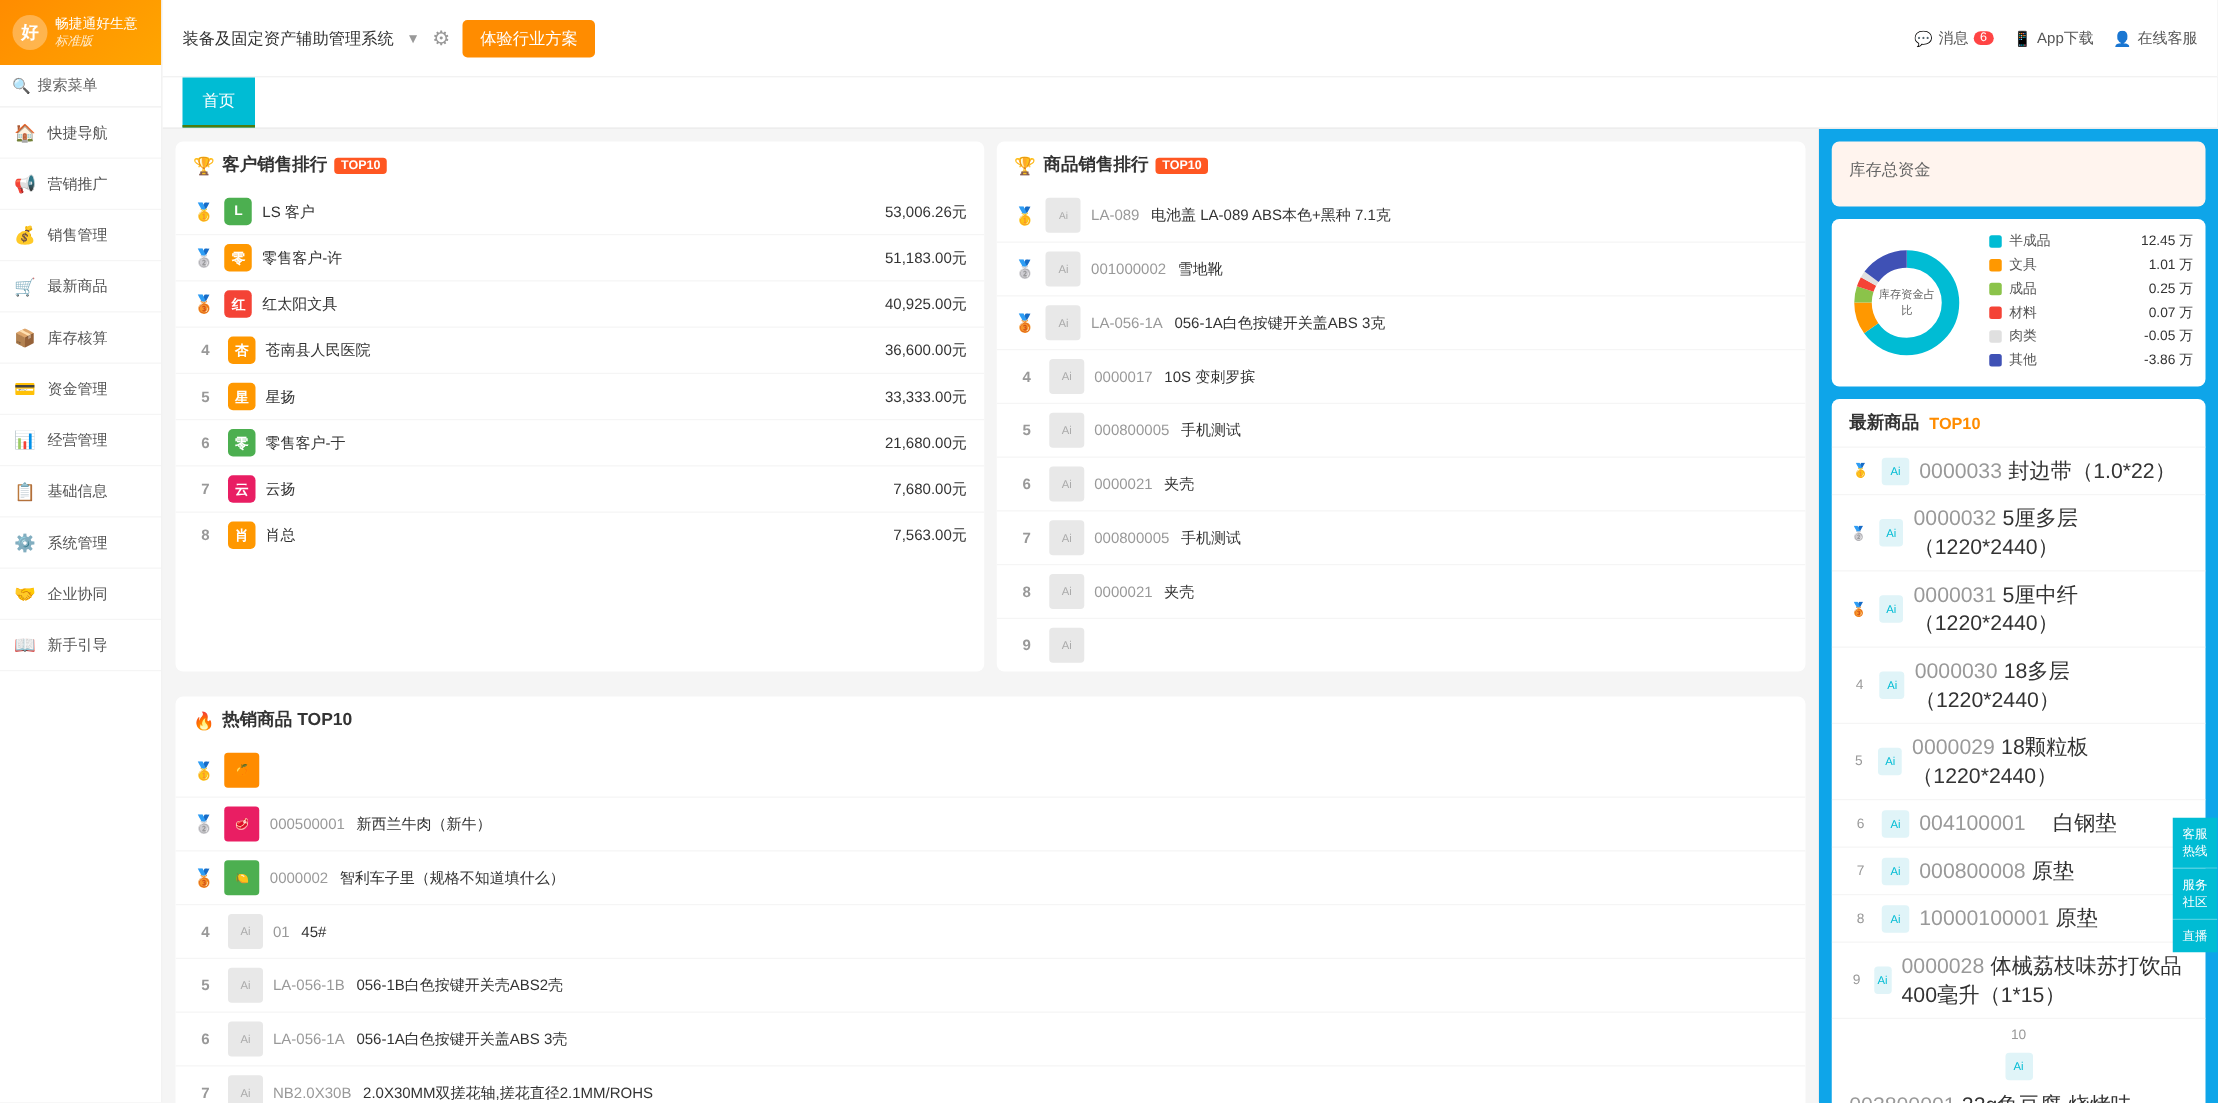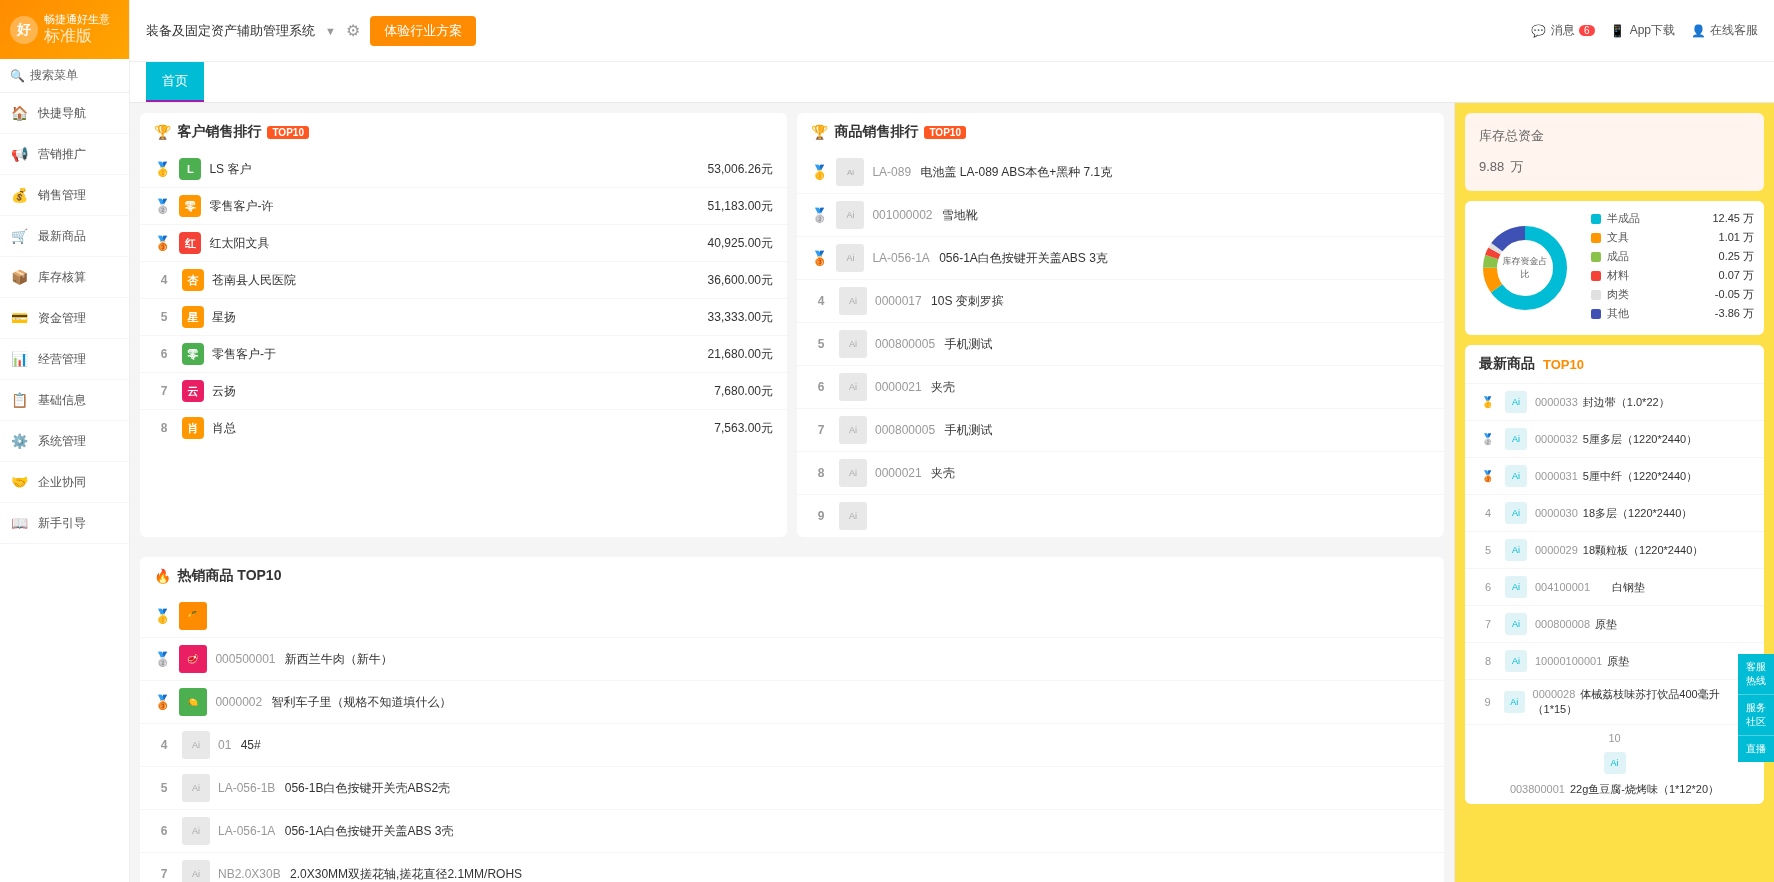--- a/index.html
+++ b/index.html
@@ -31,21 +31,21 @@
       background: rgba(255,255,255,0.3);
       border-radius: 50%;
       display: flex;
       align-items: center;
       justify-content: center;
       font-size: 14px;
       font-weight: bold;
       color: #fff;
     }
     .sidebar-title { font-size: 11px; line-height: 1.3; }
-    .sidebar-subtitle { font-size: 16px; opacity: 0.8; }
+    .sidebar-subtitle { font-size: 10px; opacity: 0.8; font-style: italic; }
 
     .sidebar-search {
       padding: 8px 10px;
       border-bottom: 1px solid #f0f0f0;
       display: flex;
       align-items: center;
       gap: 5px;
       cursor: pointer;
       color: #666;
       font-size: 12px;
@@ -148,41 +148,41 @@
     .page-tab {
       padding: 10px 16px;
       cursor: pointer;
       font-size: 13px;
       color: #555;
       border-bottom: 2px solid transparent;
     }
     .page-tab.active {
       color: #fff;
       background: #00bcd4;
-      border-bottom: 2px solid #a21caf;
+      border-bottom: 2px solid #4d7c0f;
     }
 
     
     .content-area {
       flex: 1;
       display: flex;
       overflow: hidden;
     }
 
     .left-panel {
       flex: 1;
       overflow-y: auto;
       padding: 10px;
       background: #f5f5f5;
     }
 
     .right-panel {
       width: 320px;
       min-width: 320px;
-      background: #fde047;
+      background: #0ea5e9;
       overflow-y: auto;
       padding: 10px;
       border-left: 1px solid #e8e8e8;
     }
 
     
     .card {
       background: #fff;
       border-radius: 6px;
       margin-bottom: 10px;
@@ -363,21 +363,21 @@
       width: 22px;
       height: 22px;
       background: #e0f4f8;
       border-radius: 3px;
       display: flex;
       align-items: center;
       justify-content: center;
       font-size: 9px;
       color: #00bcd4;
     }
-    .latest-product-info { font-size: 11px; color: #333; }
+    .latest-product-info { font-size: 17px; color: #333; }
 
     
     .float-service {
       position: fixed;
       right: 0;
       bottom: 120px;
       display: flex;
       flex-direction: column;
       z-index: 999;
     }
@@ -658,24 +658,20 @@
           </div>
 
         </div>
       </div>
     </div>
 
     <div class="right-panel">
 
       <div class="inventory-card">
         <div class="inventory-title">库存总资金</div>
-        <div class="inventory-amount">
-          <span>9.88</span>
-          <span>万</span>
-        </div>
       </div>
 
       <div class="card">
         <div class="donut-container">
           <div class="donut-wrapper">
             <svg viewBox="0 0 100 100" width="100" height="100">
 
               <circle cx="50" cy="50" r="35" fill="none" stroke="#00bcd4" stroke-width="14" stroke-dasharray="142.9 219.9" stroke-dashoffset="0" transform="rotate(-90 50 50)"></circle>
               <circle cx="50" cy="50" r="35" fill="none" stroke="#ff9800" stroke-width="14" stroke-dasharray="22 219.9" stroke-dashoffset="-142.9" transform="rotate(-90 50 50)"></circle>
               <circle cx="50" cy="50" r="35" fill="none" stroke="#8bc34a" stroke-width="14" stroke-dasharray="11 219.9" stroke-dashoffset="-164.9" transform="rotate(-90 50 50)"></circle>

